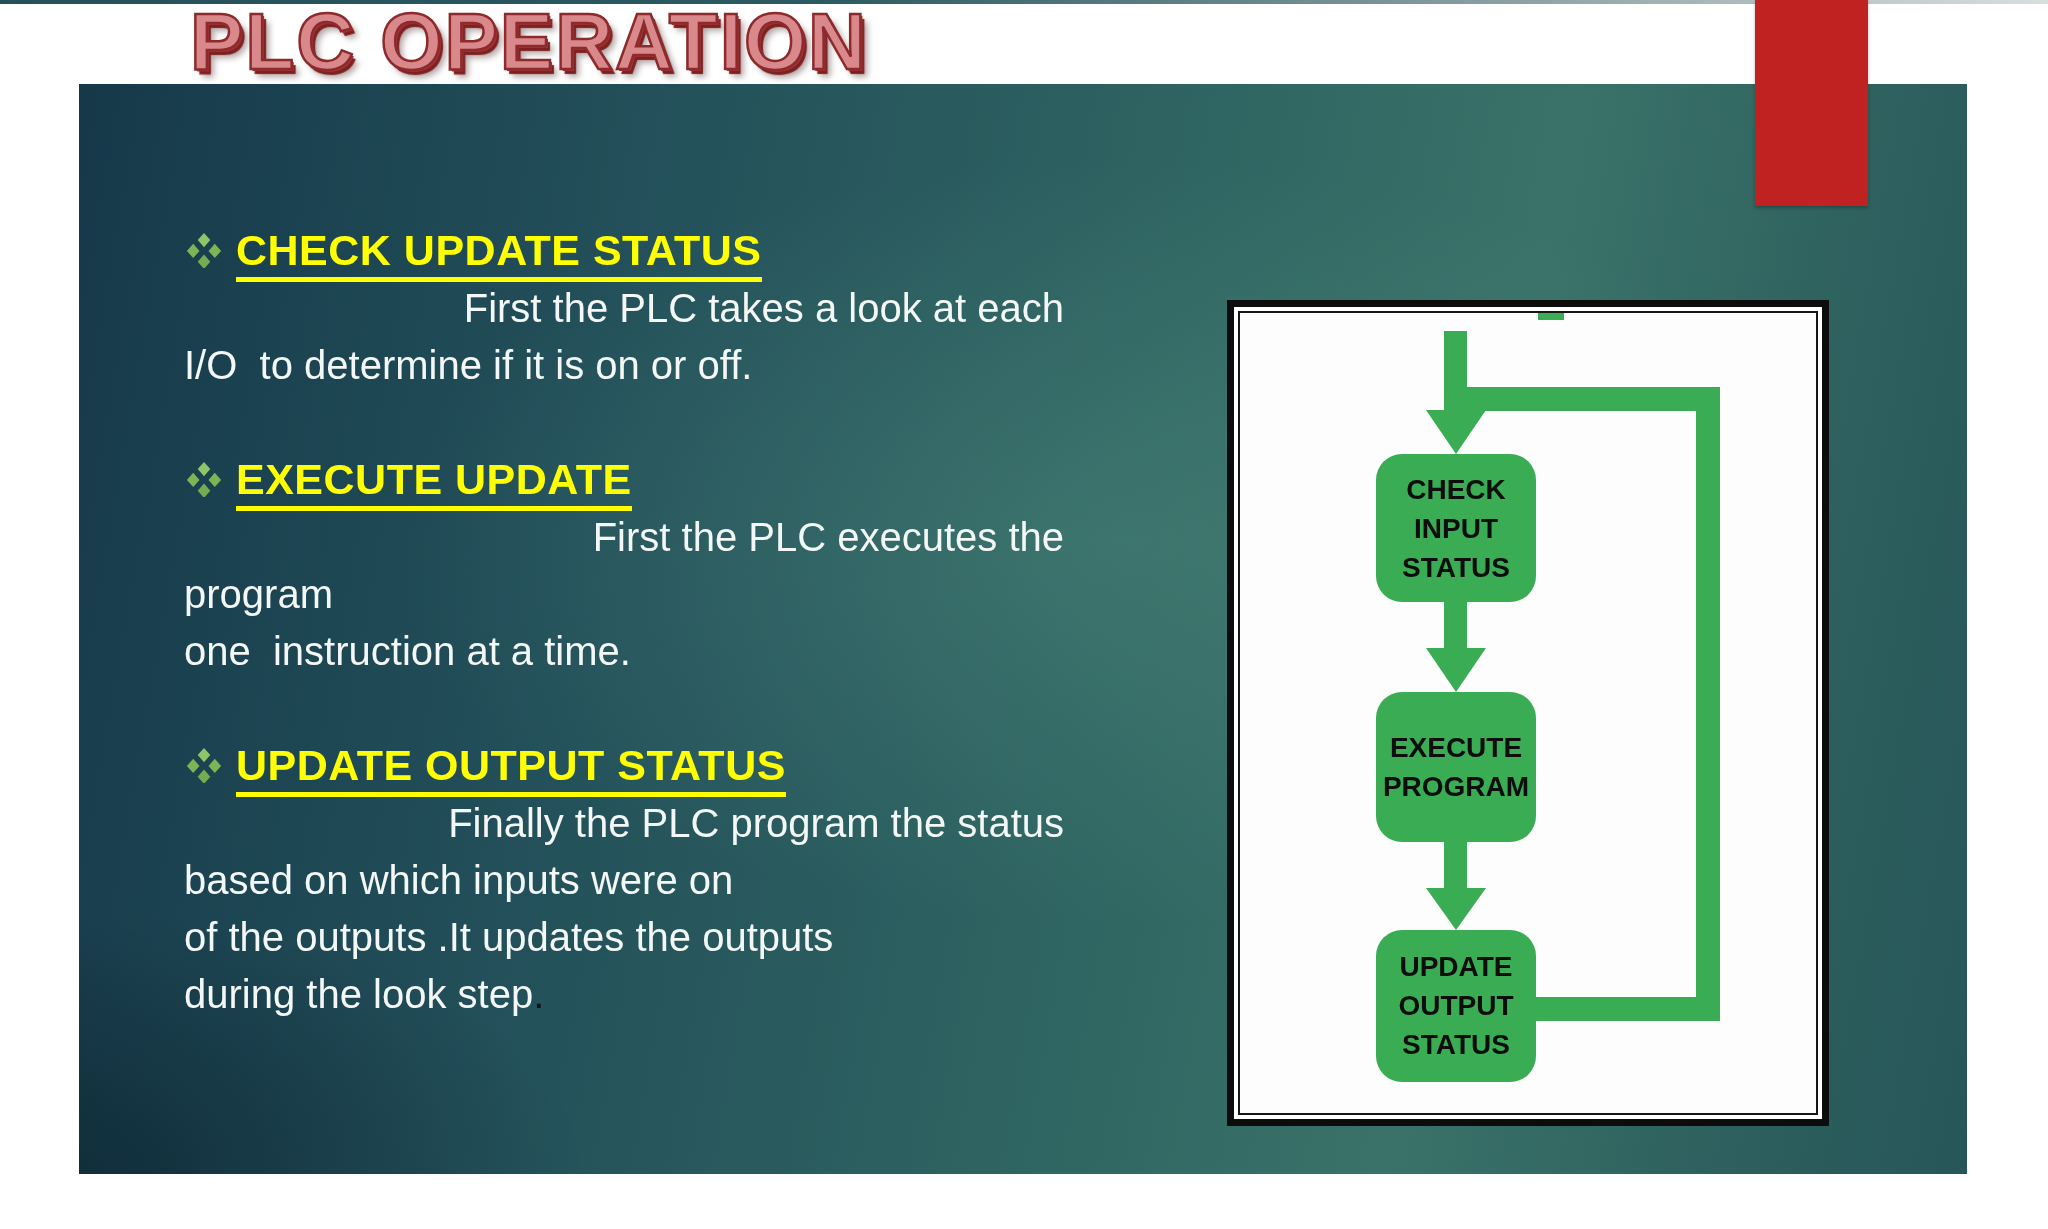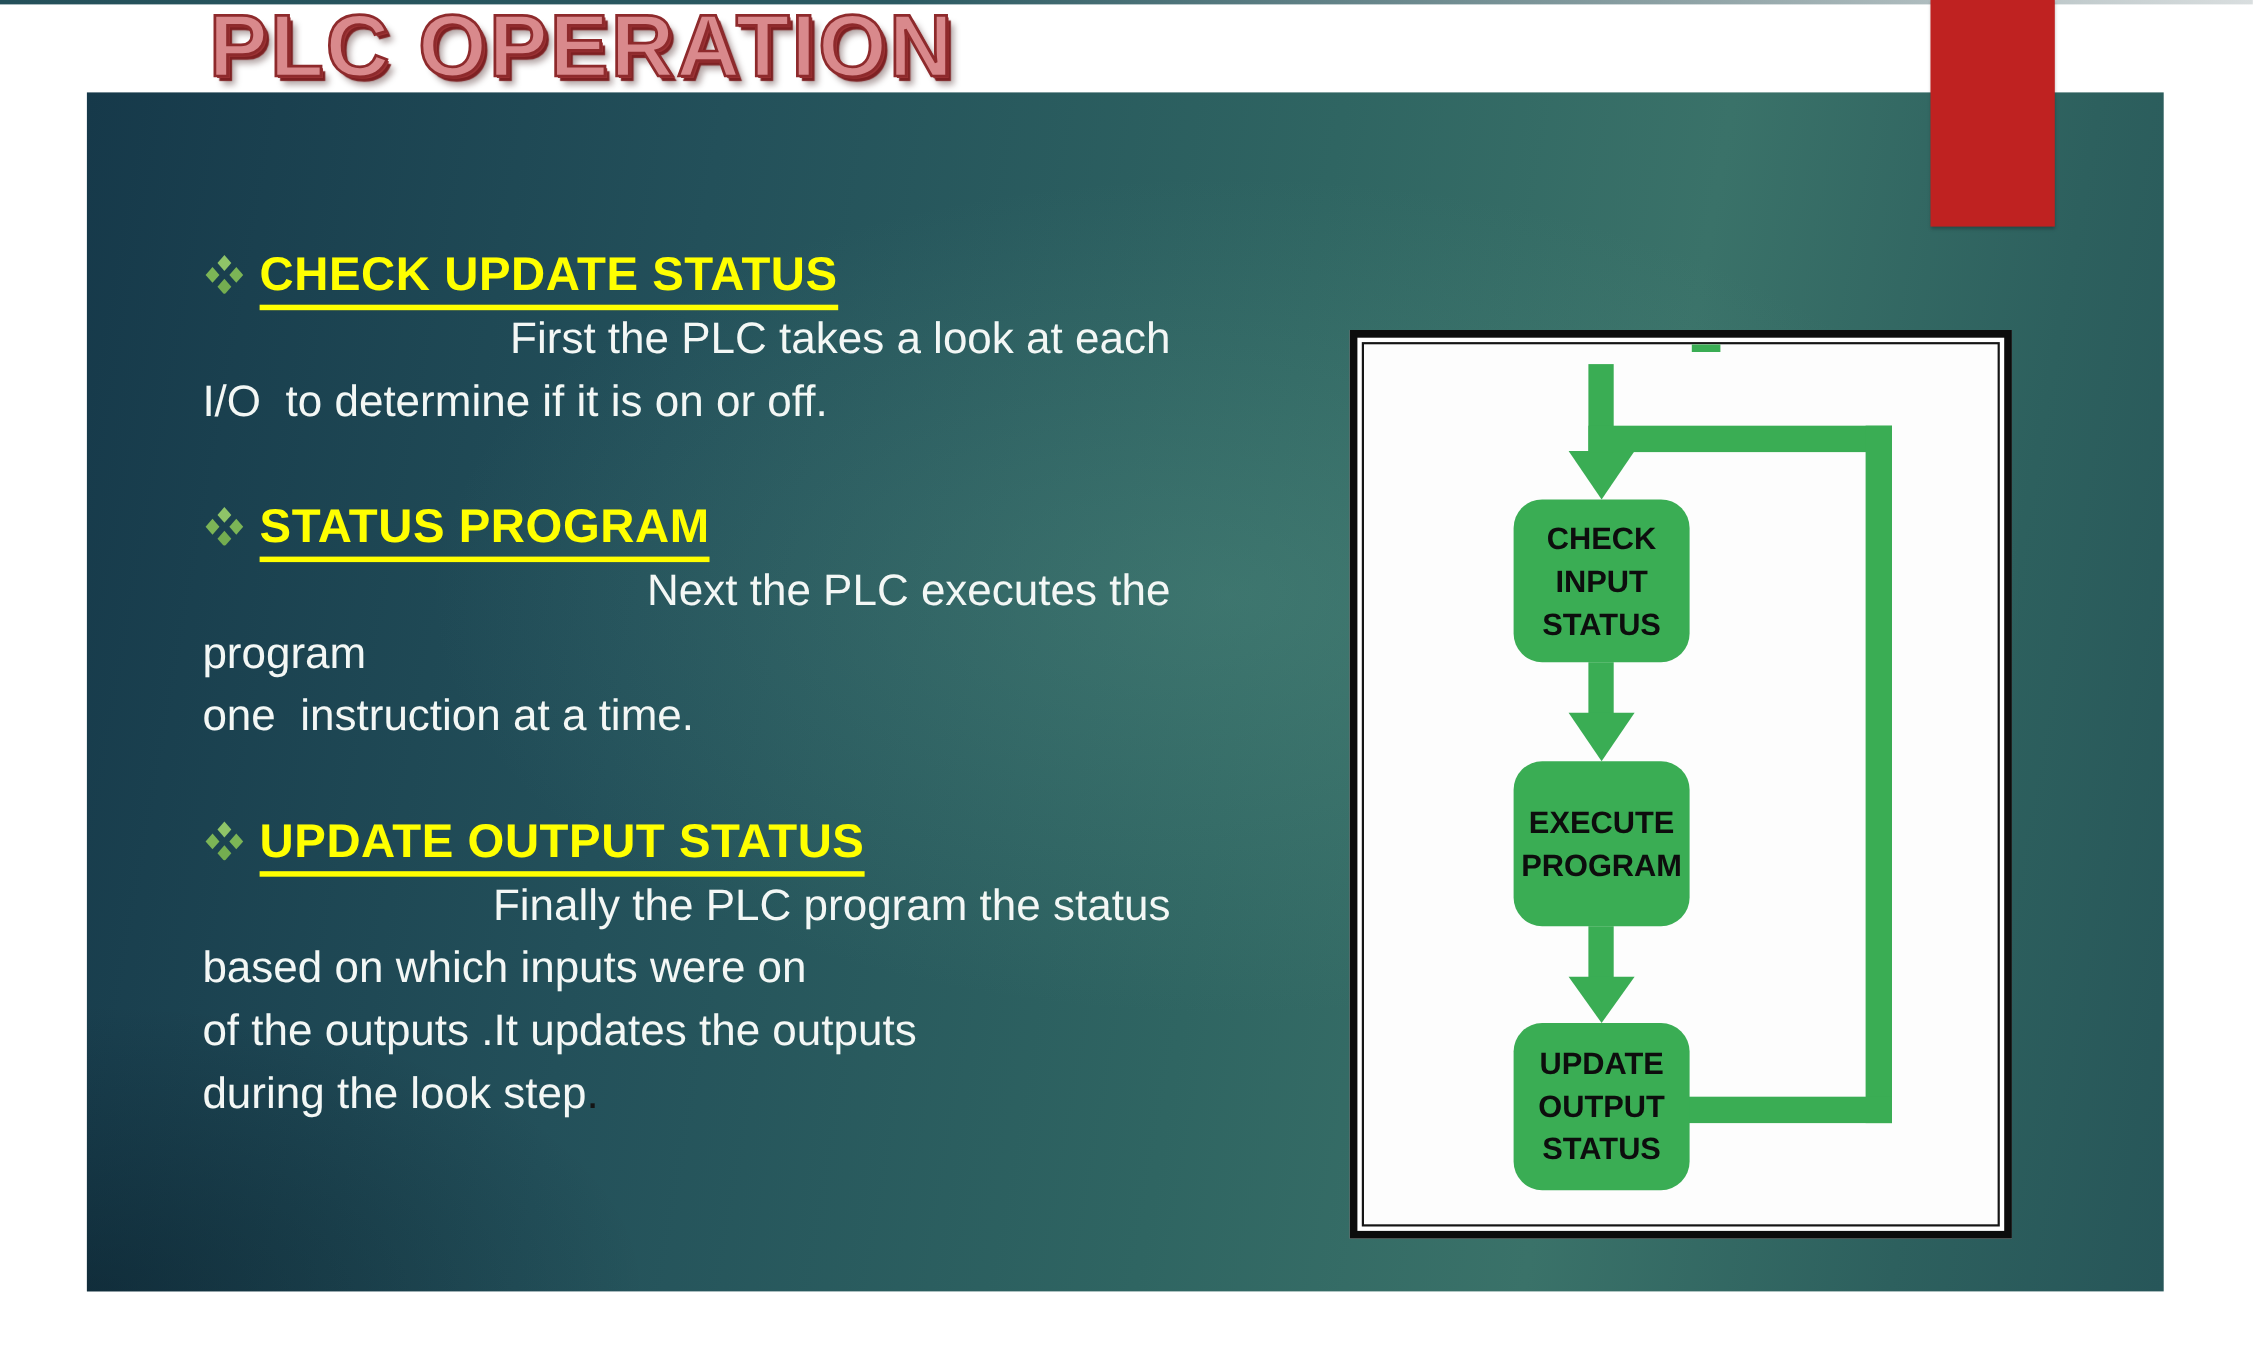--- a/index.html
+++ b/index.html
@@ -103,23 +103,23 @@
         <div class="body-line">I/O  to determine if it is on or off.</div>
       </div>
 
       <div class="section">
         <div class="head-row">
           <svg class="bullet-icon" viewBox="0 0 40 40">
             <path d="M20 1 27 9 20 17 13 9 Z" fill="#8fc468"></path>
             <path d="M8 13 15 21 8 29 1 21 Z" fill="#7cb556"></path>
             <path d="M32 13 39 21 32 29 25 21 Z" fill="#7cb556"></path>
             <path d="M20 25 27 33 20 41 13 33 Z" fill="#74ad50"></path>
-          </svg><span class="heading">STATUS PROGRAM</span>
+          </svg><span class="heading">EXECUTE UPDATE</span>
         </div>
-        <div class="body-line indent">Next the PLC executes the</div>
+        <div class="body-line indent">First the PLC executes the</div>
         <div class="body-line">program</div>
         <div class="body-line">one  instruction at a time.</div>
       </div>
 
       <div class="section">
         <div class="head-row">
           <svg class="bullet-icon" viewBox="0 0 40 40">
             <path d="M20 1 27 9 20 17 13 9 Z" fill="#8fc468"></path>
             <path d="M8 13 15 21 8 29 1 21 Z" fill="#7cb556"></path>
             <path d="M32 13 39 21 32 29 25 21 Z" fill="#7cb556"></path>

